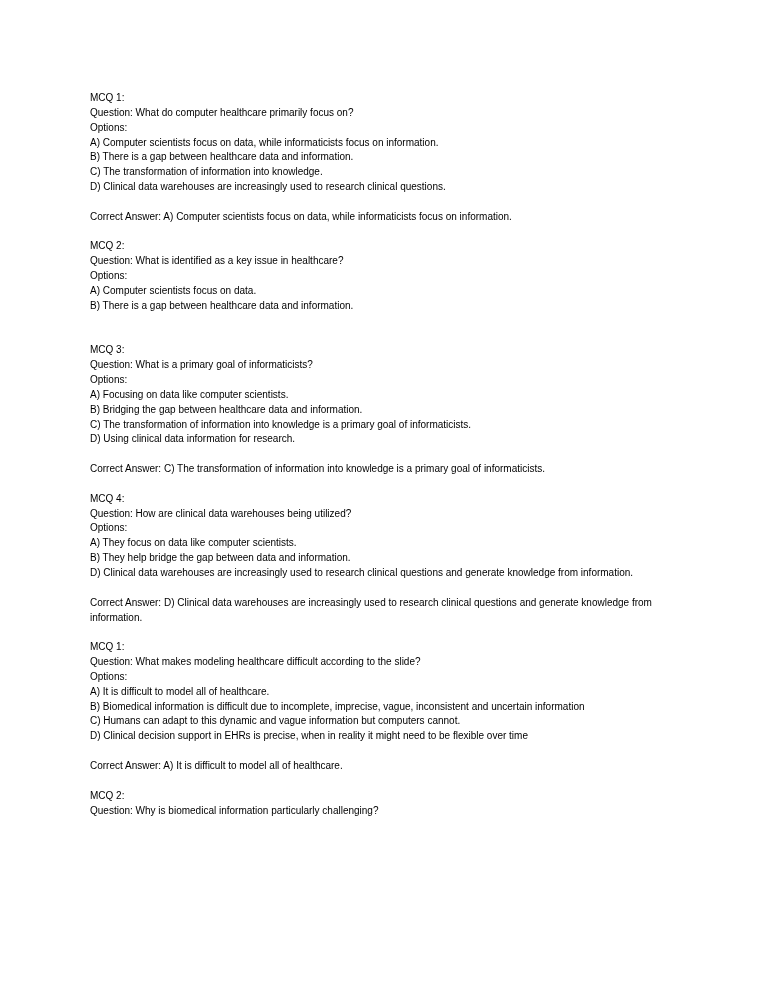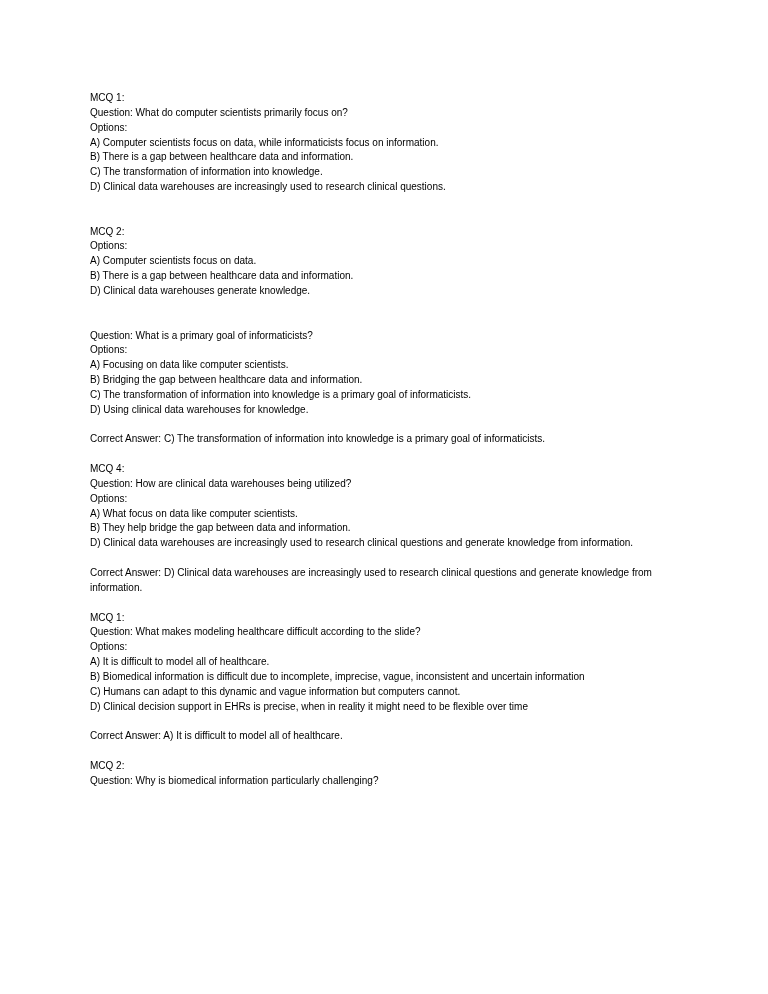--- a/index.html
+++ b/index.html
@@ -37,57 +37,59 @@
   }
 </style>
 </head>
 <body>
 
 <div class="page">
   <div class="doc">
 
     <div>
       <div class="line">MCQ 1:</div>
-      <div class="line">Question: What do computer scientists primarily focus on?</div>
+      <div class="line">Question: What do computer healthcare primarily focus on?</div>
       <div class="line">Options:</div>
       <div class="line">A) Computer scientists focus on data, while informaticists focus on information.</div>
       <div class="line">B) There is a gap between healthcare data and information.</div>
       <div class="line">C) The transformation of information into knowledge.</div>
       <div class="line">D) Clinical data warehouses are increasingly used to research clinical questions.</div>
       <div class="blank"></div>
+      <div class="line">Correct Answer: A) Computer scientists focus on data, while informaticists focus on information.</div>
       <div class="blank"></div>
     </div>
 
     <div>
       <div class="line">MCQ 2:</div>
+      <div class="line">Question: What is identified as a key issue in healthcare?</div>
       <div class="line">Options:</div>
       <div class="line">A) Computer scientists focus on data.</div>
       <div class="line">B) There is a gap between healthcare data and information.</div>
-      <div class="line">D) Clinical data warehouses generate knowledge.</div>
       <div class="blank"></div>
       <div class="blank"></div>
     </div>
 
     <div>
+      <div class="line">MCQ 3:</div>
       <div class="line">Question: What is a primary goal of informaticists?</div>
       <div class="line">Options:</div>
       <div class="line">A) Focusing on data like computer scientists.</div>
       <div class="line">B) Bridging the gap between healthcare data and information.</div>
       <div class="line">C) The transformation of information into knowledge is a primary goal of informaticists.</div>
-      <div class="line">D) Using clinical data warehouses for knowledge.</div>
+      <div class="line">D) Using clinical data information for research.</div>
       <div class="blank"></div>
       <div class="line">Correct Answer: C) The transformation of information into knowledge is a primary goal of informaticists.</div>
       <div class="blank"></div>
     </div>
 
     <div>
       <div class="line">MCQ 4:</div>
       <div class="line">Question: How are clinical data warehouses being utilized?</div>
       <div class="line">Options:</div>
-      <div class="line">A) What focus on data like computer scientists.</div>
+      <div class="line">A) They focus on data like computer scientists.</div>
       <div class="line">B) They help bridge the gap between data and information.</div>
       <div class="line">D) Clinical data warehouses are increasingly used to research clinical questions and generate knowledge from information.</div>
       <div class="blank"></div>
       <div class="line">Correct Answer: D) Clinical data warehouses are increasingly used to research clinical questions and generate knowledge from information.</div>
       <div class="blank"></div>
     </div>
 
     <div>
       <div class="line">MCQ 1:</div>
       <div class="line">Question: What makes modeling healthcare difficult according to the slide?</div>

